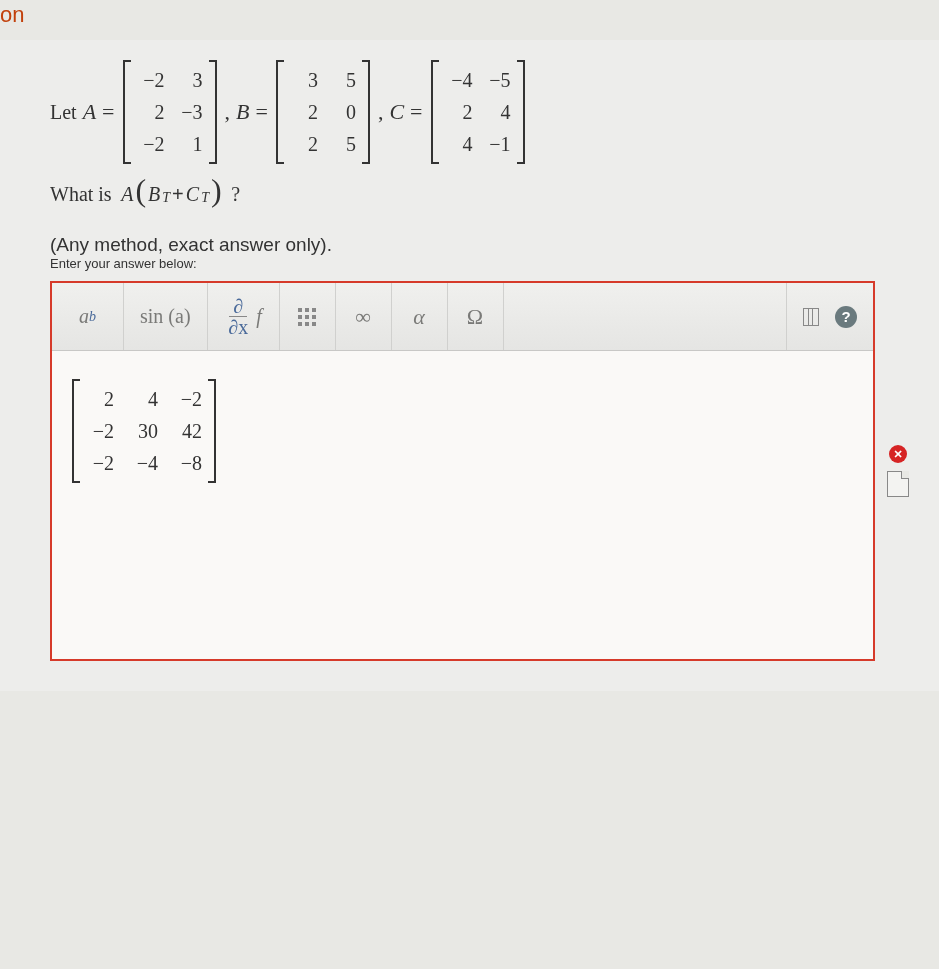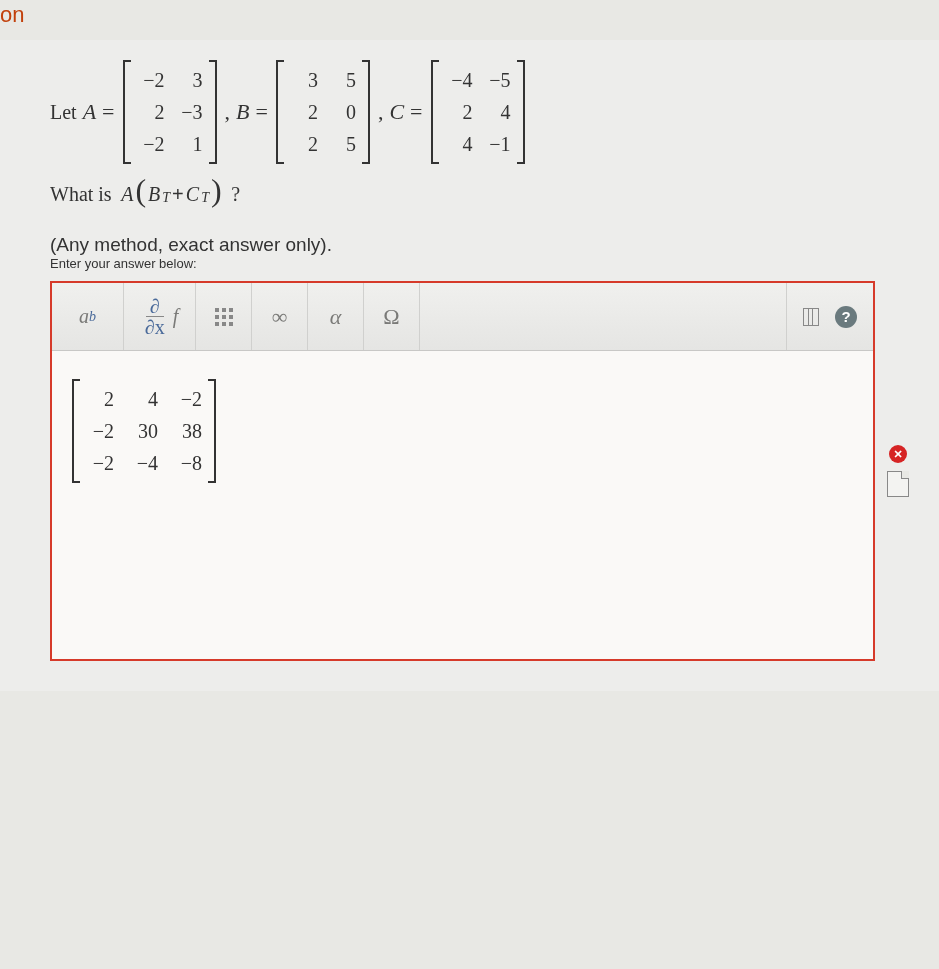--- a/index.html
+++ b/index.html
@@ -217,20 +217,23 @@
   <div class="prompt">Enter your answer below:</div>
 
   <div class="answer-wrap">
     <div class="answer-box">
       <div class="toolbar">
         <div class="tbtn">
           <span class="ital">a</span>
             <span class="sup ital" style="color:#4a6a9a">b</span>
         </div>
         <div class="tbtn">
+          <span>sin (a)</span>
+        </div>
+        <div class="tbtn">
           <span class="frac">
             <span class="num">∂</span>
             <span class="den">∂x</span>
           </span>
           <span class="ital" style="margin-left:4px">f</span>
         </div>
         <div class="tbtn small">
           <span class="matrix-icon">
               <i></i>
               <i></i>
@@ -264,21 +267,21 @@
       </div>
       <div class="input-area">
         <div class="matrix">
           <div class="bracket left"></div>
           <div class="mbody" style="grid-template-columns:repeat(3,auto);column-gap:16px;">
             <span>2</span>
               <span>4</span>
               <span>−2</span>
             <span>−2</span>
               <span>30</span>
-              <span>38</span>
+              <span>42</span>
             <span>−2</span>
               <span>−4</span>
               <span>−8</span>
           </div>
           <div class="bracket right"></div>
         </div>
       </div>
     </div>
     <div class="side-icons">
       <div class="err-circle">✕</div>

